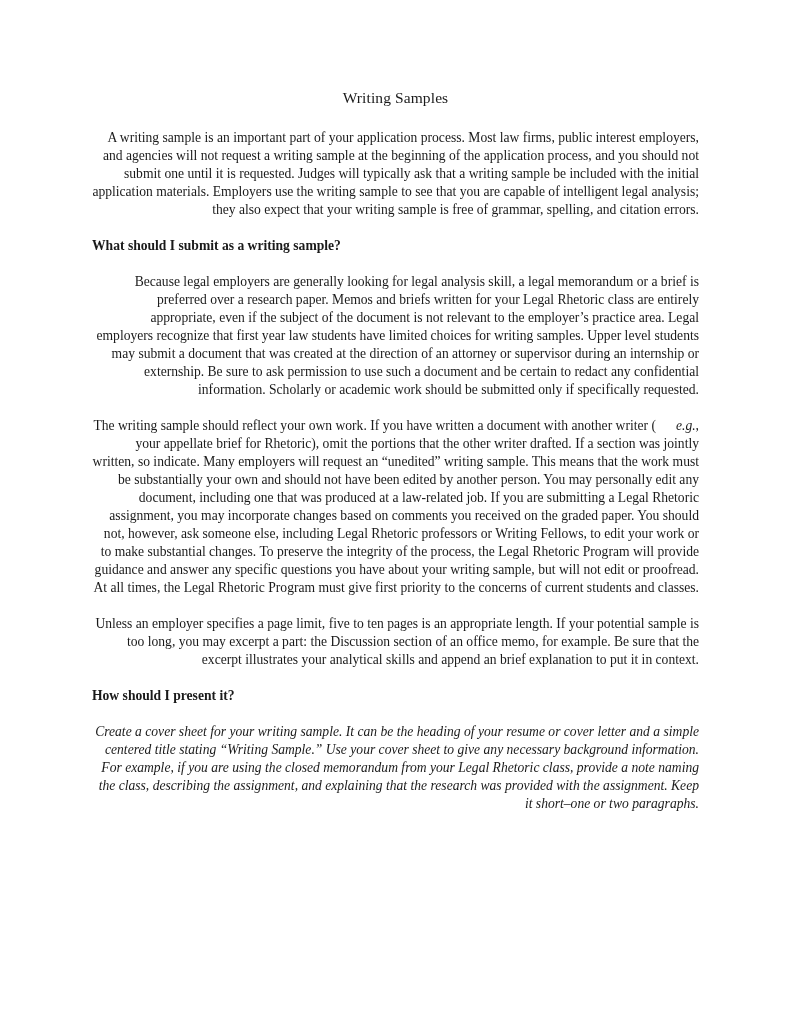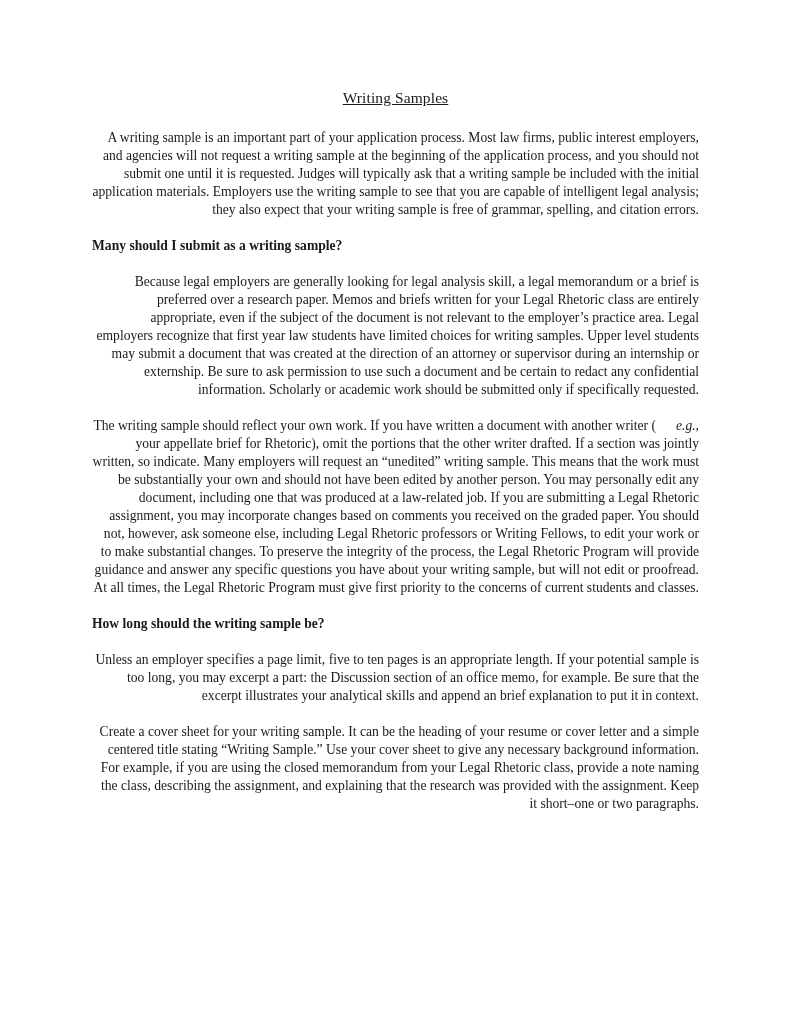--- a/index.html
+++ b/index.html
@@ -22,59 +22,59 @@
     box-sizing: border-box;
     padding: 88px 92px 0 92px;
   }
   .doc-title {
     text-align: center;
     font-size: 15.5px;
     font-weight: normal;
     line-height: 19px;
     margin: 0 0 22px 0;
     letter-spacing: 0.1px;
-    text-decoration: underline;
   }
   .section-heading {
     font-size: 13.6px;
     font-weight: bold;
     line-height: 18px;
     margin: 0 0 18px 0;
   }
   .body-para {
     font-size: 13.6px;
     font-weight: normal;
     line-height: 18px;
     margin: 0 0 18px 0;
     text-align: right;
     hyphens: none;
   }
   .body-para:last-child {
     margin-bottom: 4px;
+    font-style: italic;
   }
   em {
     font-style: italic;
     margin-left: 20px;
   }
 </style>
 </head>
 <body>
 
 <div class="page">
 
   <h1 class="doc-title">Writing Samples</h1>
 
   <p class="body-para">A writing sample is an important part of your application process. Most law firms, public interest employers, and agencies will not request a writing sample at the beginning of the application process, and you should not submit one until it is requested. Judges will typically ask that a writing sample be included with the initial application materials. Employers use the writing sample to see that you are capable of intelligent legal analysis; they also expect that your writing sample is free of grammar, spelling, and citation errors.</p>
 
-  <h2 class="section-heading">Many should I submit as a writing sample?</h2>
+  <h2 class="section-heading">What should I submit as a writing sample?</h2>
 
   <p class="body-para">Because legal employers are generally looking for legal analysis skill, a legal memorandum or a brief is preferred over a research paper. Memos and briefs written for your Legal Rhetoric class are entirely appropriate, even if the subject of the document is not relevant to the employer’s practice area. Legal employers recognize that first year law students have limited choices for writing samples. Upper level students may submit a document that was created at the direction of an attorney or supervisor during an internship or externship. Be sure to ask permission to use such a document and be certain to redact any confidential information. Scholarly or academic work should be submitted only if specifically requested.</p>
 
   <p class="body-para"><span>The writing sample should reflect your own work. If you have written a document with another writer (</span><em>e.g.</em><span>, your appellate brief for Rhetoric), omit the portions that the other writer drafted. If a section was jointly written, so indicate. Many employers will request an “unedited” writing sample. This means that the work must be substantially your own and should not have been edited by another person. You may personally edit any document, including one that was produced at a law-related job. If you are submitting a Legal Rhetoric assignment, you may incorporate changes based on comments you received on the graded paper. You should not, however, ask someone else, including Legal Rhetoric professors or Writing Fellows, to edit your work or to make substantial changes. To preserve the integrity of the process, the Legal Rhetoric Program will provide guidance and answer any specific questions you have about your writing sample, but will not edit or proofread. At all times, the Legal Rhetoric Program must give first priority to the concerns of current students and classes.</span></p>
 
-  <h2 class="section-heading">How long should the writing sample be?</h2>
 
   <p class="body-para">Unless an employer specifies a page limit, five to ten pages is an appropriate length. If your potential sample is too long, you may excerpt a part: the Discussion section of an office memo, for example. Be sure that the excerpt illustrates your analytical skills and append an brief explanation to put it in context.</p>
 
+  <h2 class="section-heading">How should I present it?</h2>
 
   <p class="body-para">Create a cover sheet for your writing sample. It can be the heading of your resume or cover letter and a simple centered title stating “Writing Sample.” Use your cover sheet to give any necessary background information. For example, if you are using the closed memorandum from your Legal Rhetoric class, provide a note naming the class, describing the assignment, and explaining that the research was provided with the assignment. Keep it short–one or two paragraphs.</p>
 
 </div>
 
 </body></html>

